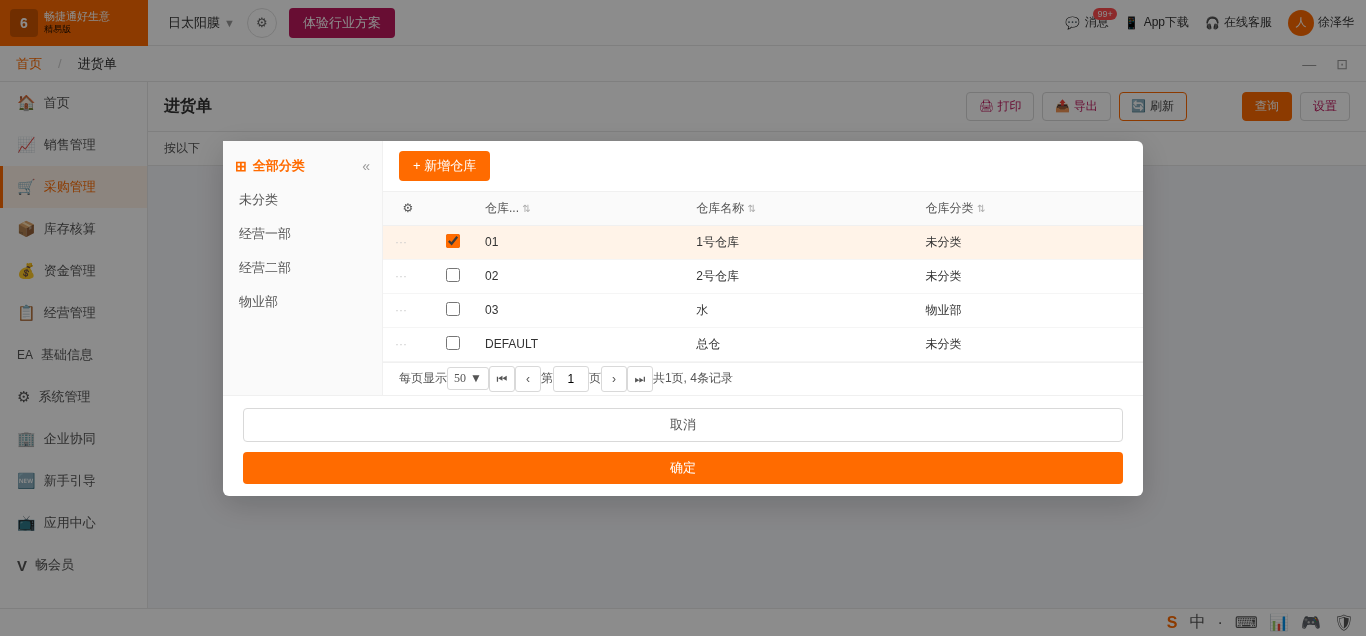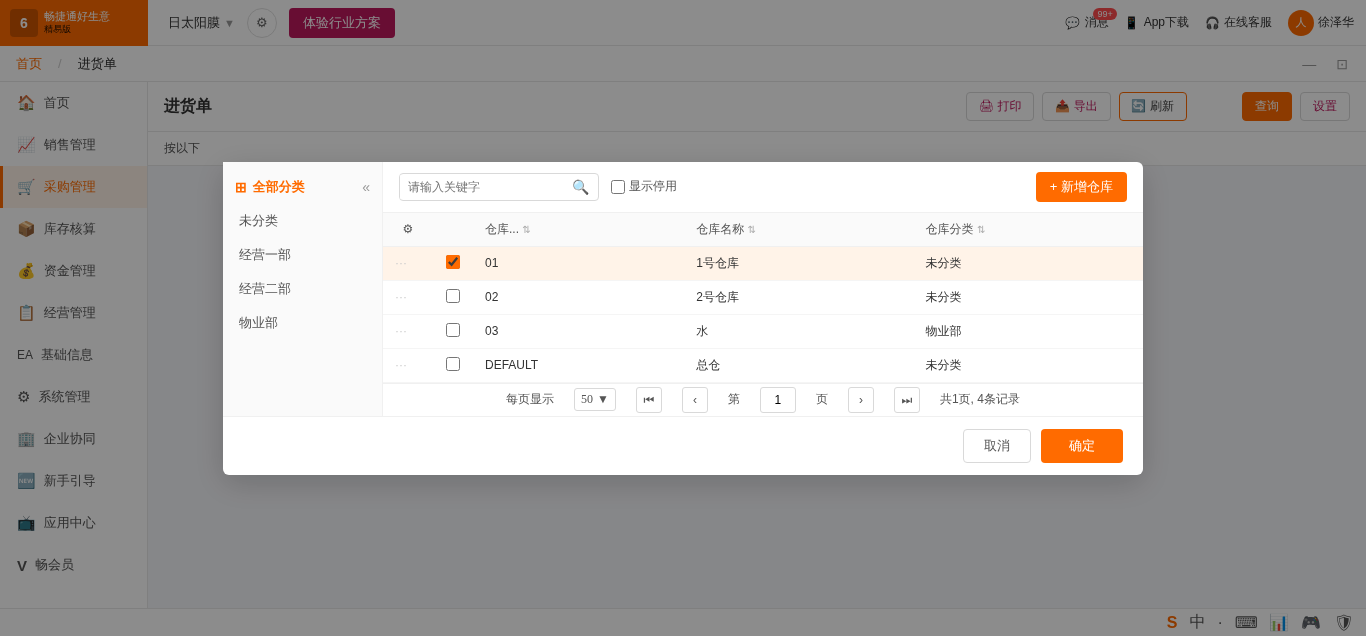--- a/index.html
+++ b/index.html
@@ -252,24 +252,24 @@
       border-bottom: 1px solid #f5f5f5;
       font-size: 12px;
       color: #333;
     }
     tbody tr td.col-chk { text-align: center; }
     tbody tr.row-selected { background: #fff3e8; }
     .sort-icon { color: #aaa; font-size: 10px; }
 
     
     .pagination {
-      display: flex; align-items: center; justify-content: center;
+      display: flex; align-items: center; justify-content: flex-start;
       padding: 3px 16px;
       border-top: 1px solid #f0f0f0;
-      gap: 20px;
+      gap: 0;
       font-size: 12px; color: #555;
     }
     .page-size-select {
       border: 1px solid #d9d9d9; border-radius: 3px; padding: 3px 6px; font-size: 12px;
       display: flex; align-items: center; gap: 4px; font-family: Liberation Serif, serif;
     }
     .page-btn {
       width: 26px; height: 26px; border: 1px solid #d9d9d9; border-radius: 3px;
       background: #fff; cursor: pointer; display: flex; align-items: center; justify-content: center;
       font-size: 12px; color: #555;
@@ -278,20 +278,21 @@
     .page-input {
       width: 36px; height: 26px; border: 1px solid #d9d9d9; border-radius: 3px;
       text-align: center; font-size: 12px; outline: none;
     }
 
     
     .modal-footer {
       display: flex; justify-content: flex-end; gap: 10px;
       padding: 12px 20px;
       border-top: 1px solid #f0f0f0;
+      flex-direction: column;
     }
     .cancel-btn {
       border: 1px solid #d9d9d9; background: #fff; border-radius: 4px;
       padding: 7px 20px; cursor: pointer; font-size: 13px; color: #555;
     }
     .confirm-btn {
       background: #ff6b00; color: #fff; border: none; border-radius: 4px;
       padding: 7px 28px; cursor: pointer; font-size: 13px;
     }
 
@@ -453,30 +454,20 @@
             <div class="cat-item">未分类</div>
             <div class="cat-item">经营一部</div>
             <div class="cat-item">经营二部</div>
             <div class="cat-item">物业部</div>
           </div>
       </div>
 
       <div class="table-area">
 
         <div class="table-toolbar">
-          <div style="display:flex;align-items:center;gap:12px;">
-            <div class="search-box">
-              <input class="search-input" type="text" placeholder="请输入关键字" style="">
-              <button class="search-icon-btn">🔍</button>
-            </div>
-            <label class="show-disabled">
-              <input type="checkbox" style="">
-              <span>显示停用</span>
-            </label>
-          </div>
           <button class="new-btn">+ 新增仓库</button>
         </div>
 
         <div class="data-table">
           <table>
             <thead>
               <tr>
                 <th class="col-ops">⚙</th>
                 <th class="col-chk"></th>
                 <th>仓库... <span class="sort-icon">⇅</span></th>

